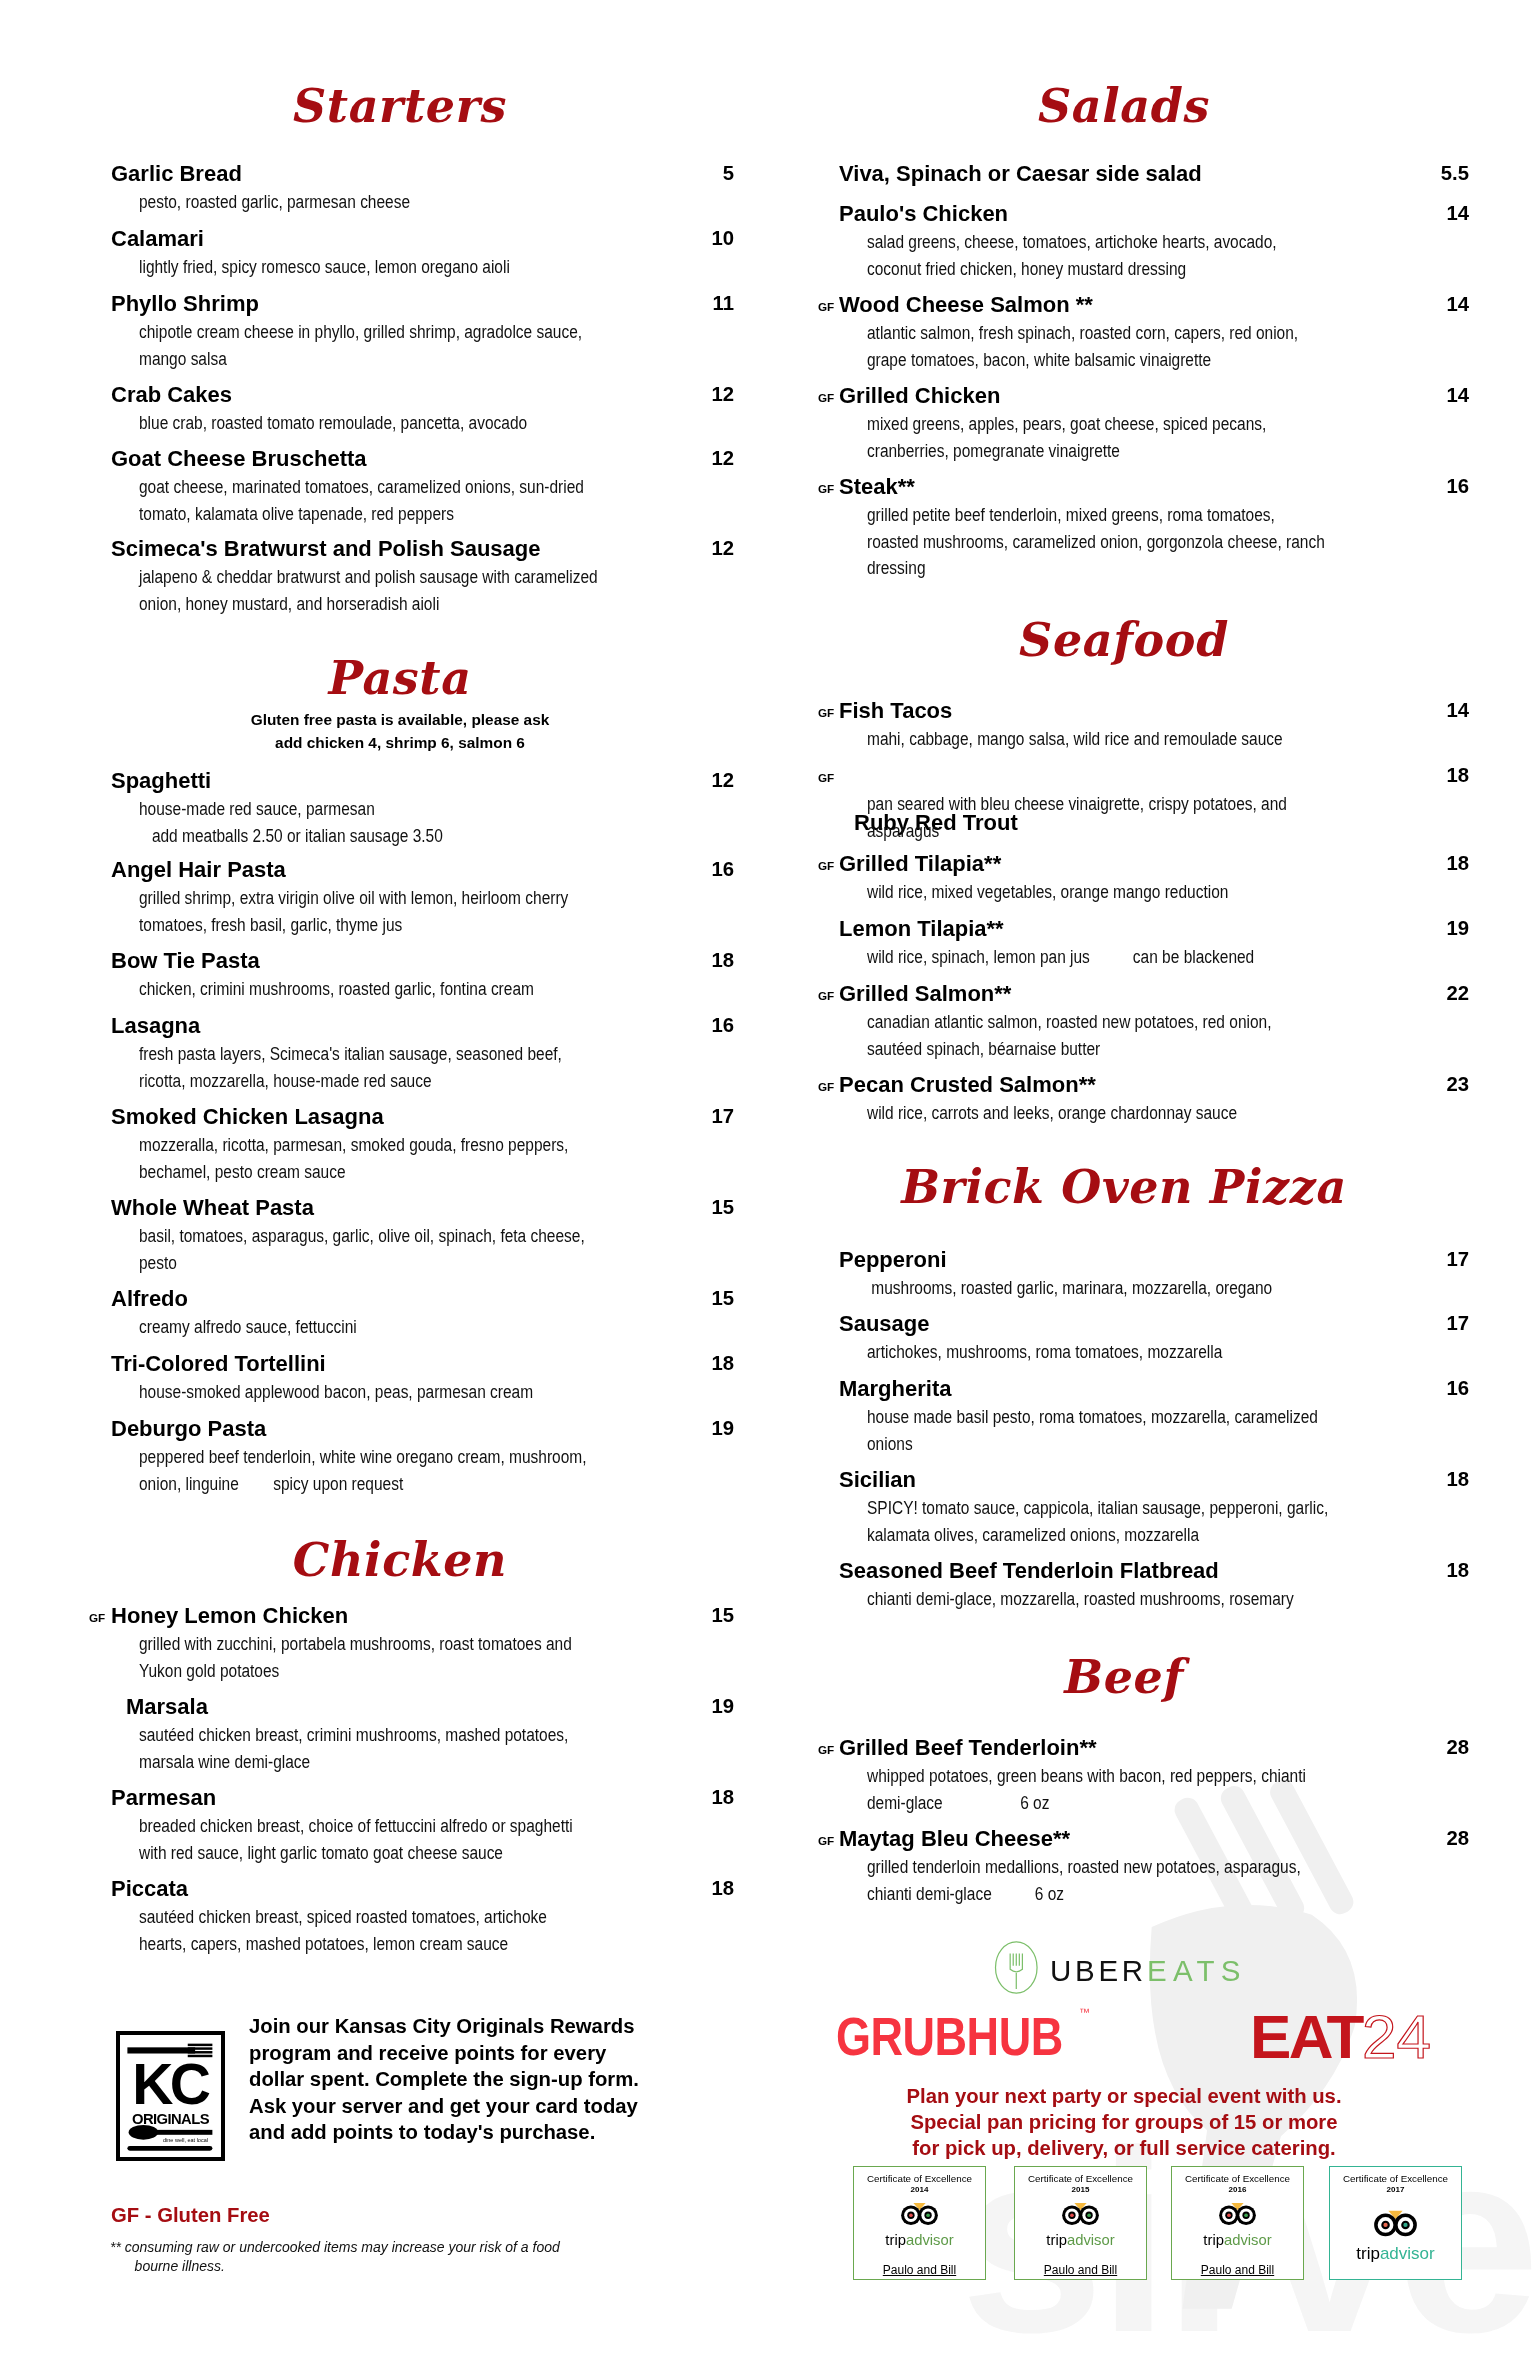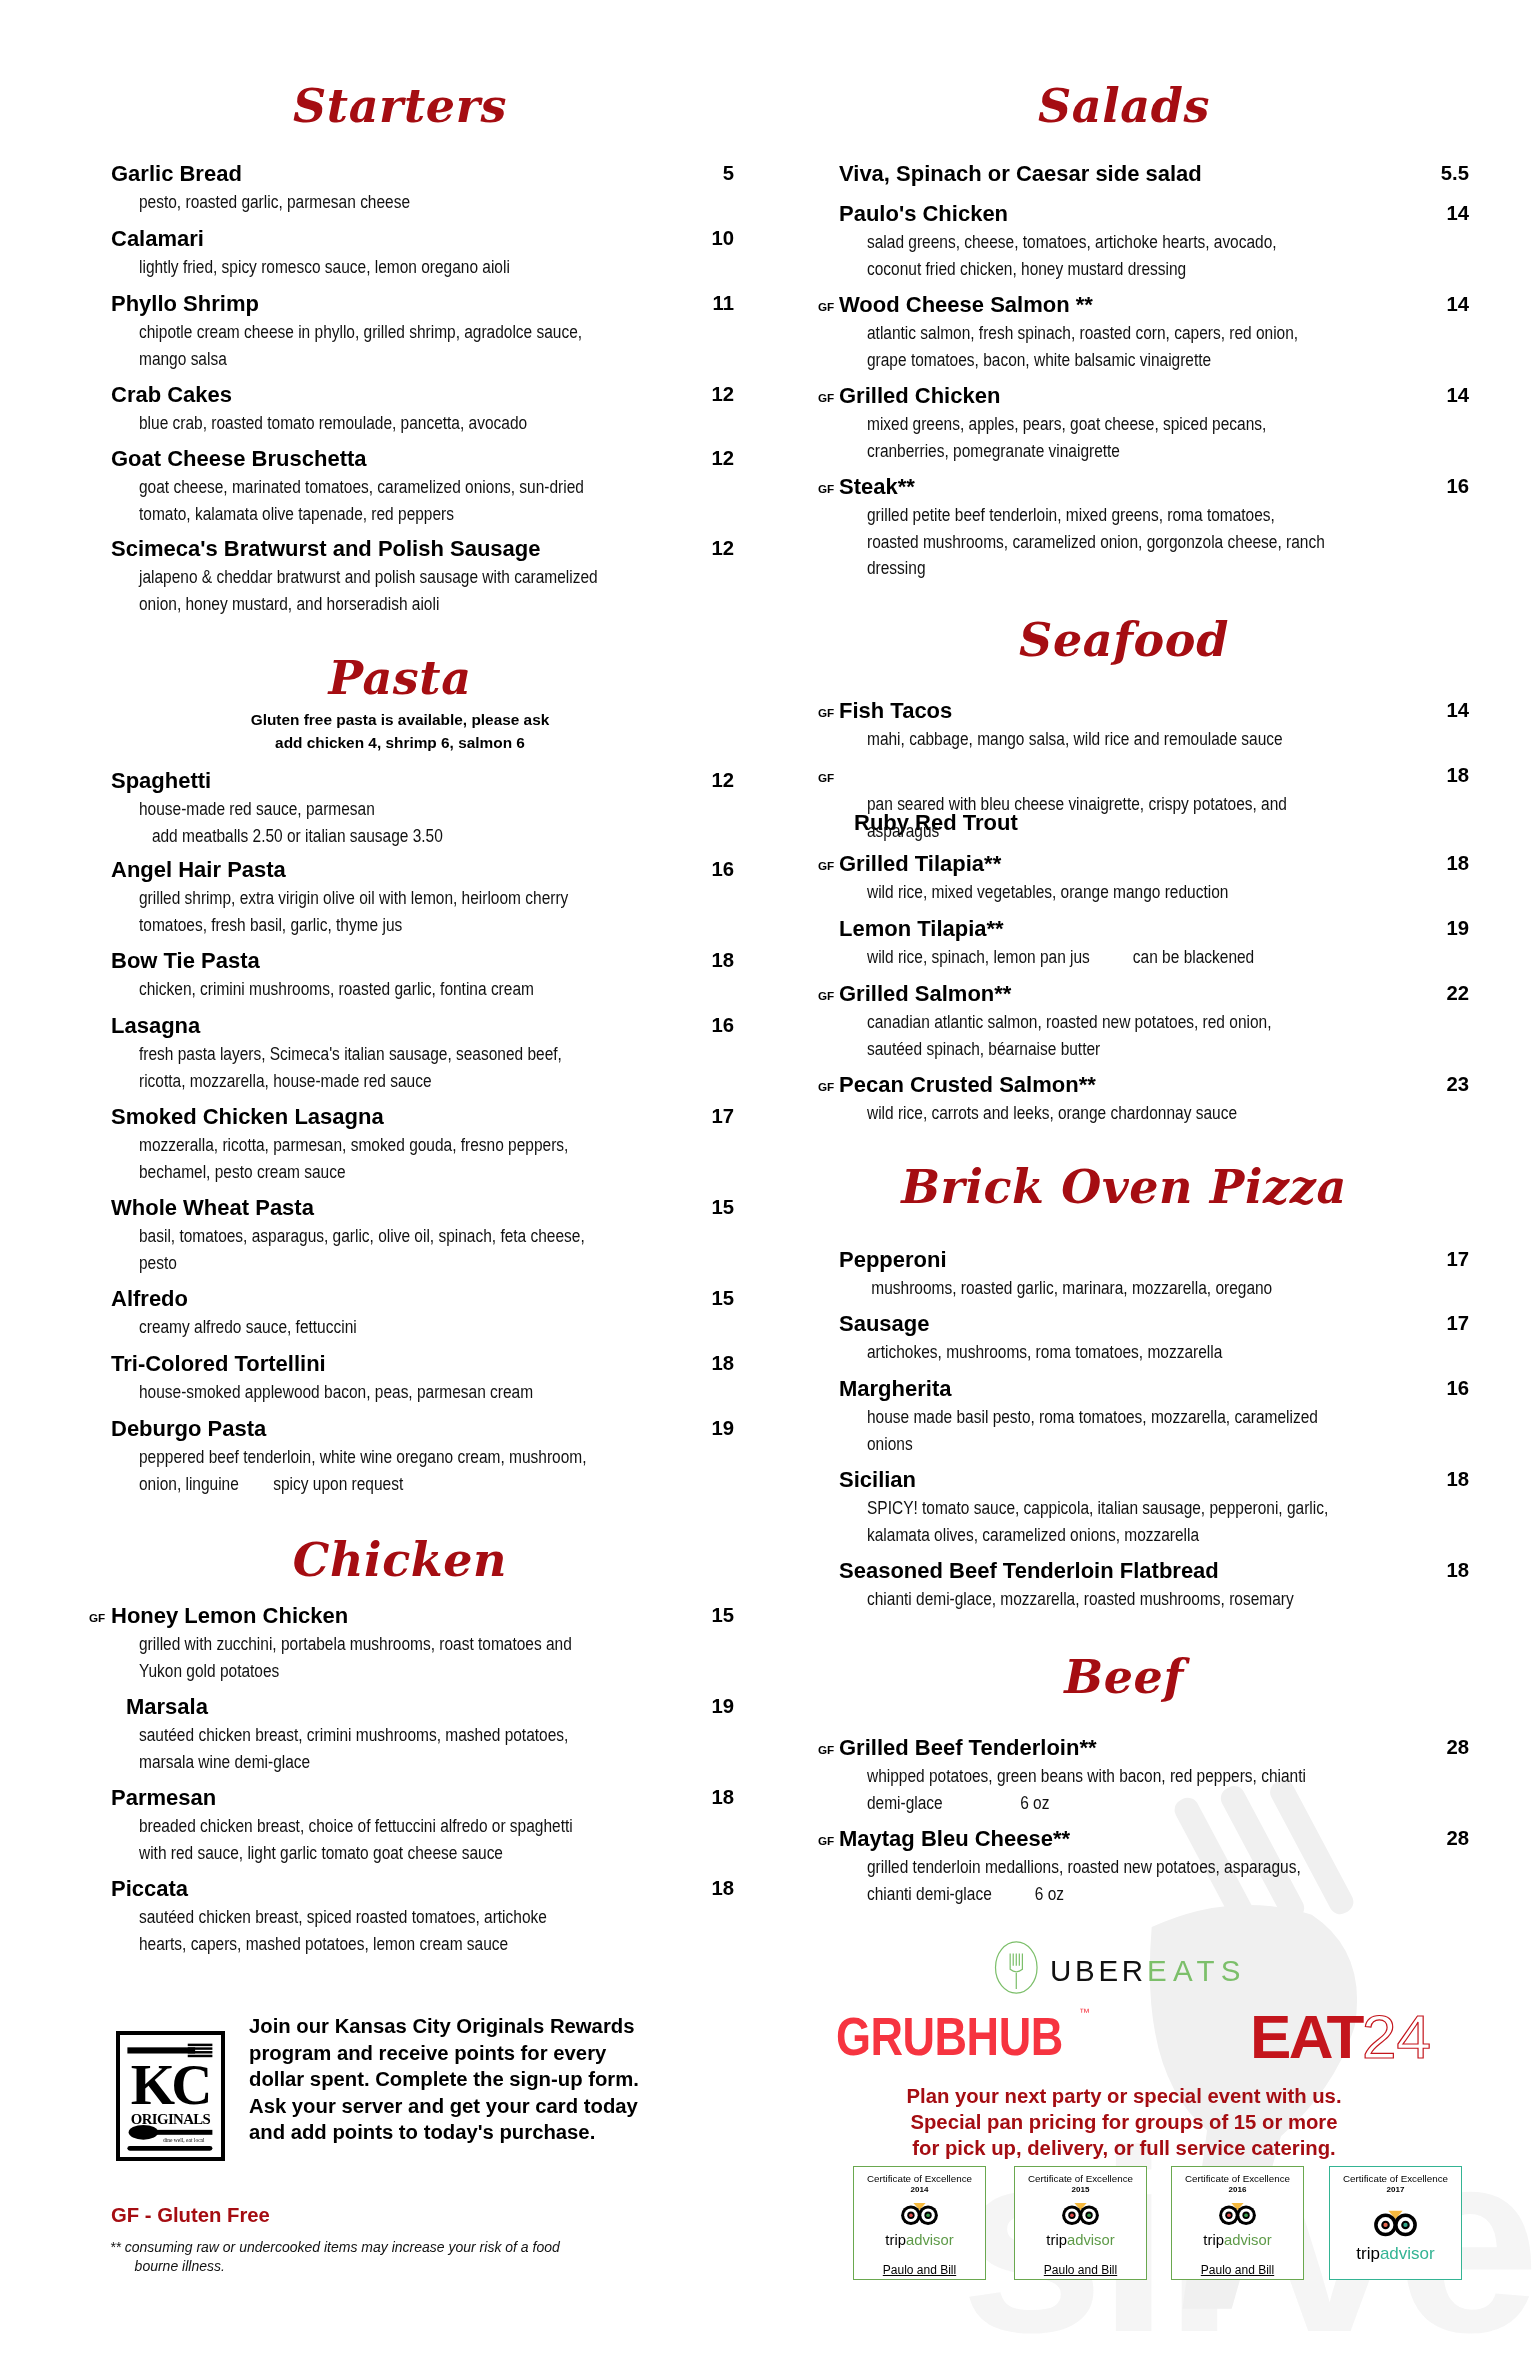--- a/index.html
+++ b/index.html
@@ -160,21 +160,21 @@
     <div class="desc" style="left:139px;">breaded chicken breast, choice of fettuccini alfredo or spaghetti
 with red sauce, light garlic tomato goat cheese sauce</div>
   </div>
   <div class="item" style="left:0; top:1876px; width:770px;">
     <span class="name" style="left:111px;">Piccata</span>
     <span class="price" style="left:672px; width:62px;">18</span>
     <div class="desc" style="left:139px;">sautéed chicken breast, spiced roasted tomatoes, artichoke
 hearts, capers, mashed potatoes, lemon cream sauce</div>
   </div>
 
-  <div class="kc-box" style="left:116px; top:2031px; width:101px; height:122px;font-family:Liberation Serif, serif;">
+  <div class="kc-box" style="left:116px; top:2031px; width:101px; height:122px;">
     <svg width="101" height="122" viewBox="0 0 164 198" style="position:absolute; left:0; top:0;">
       <rect x="12" y="20" width="110" height="10" fill="#000"></rect>
       <rect x="110" y="14" width="40" height="4" fill="#000"></rect>
       <rect x="110" y="20" width="40" height="4" fill="#000"></rect>
       <rect x="110" y="26" width="40" height="4" fill="#000"></rect>
       <rect x="110" y="32" width="40" height="4" fill="#000"></rect>
       <ellipse cx="38" cy="158" rx="24" ry="12" fill="#000"></ellipse>
       <rect x="38" y="154" width="112" height="8" fill="#000"></rect>
       <rect x="12" y="180" width="138" height="8" rx="4" fill="#000"></rect>
     </svg>

